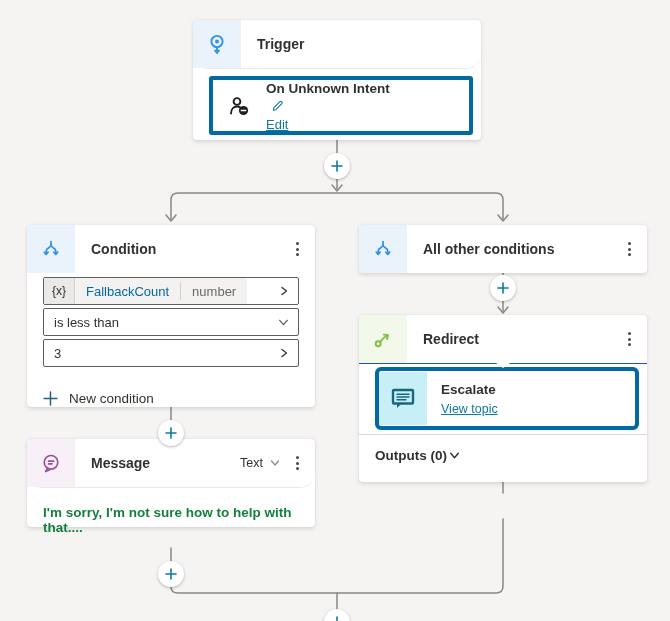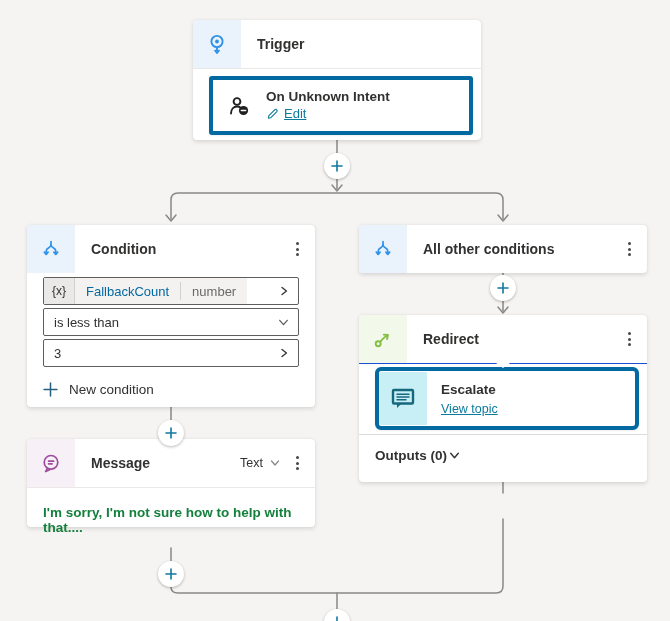--- a/index.html
+++ b/index.html
@@ -2,32 +2,32 @@
 <html><head>
 <meta charset="utf-8">
 <style>
   html,body{margin:0;padding:0;}
   body{font-family:"Liberation Sans","DejaVu Sans",sans-serif;background:#f5f4f2;}
   .canvas{position:relative;width:670px;height:621px;background:#f5f4f2;overflow:hidden;}
   svg.connectors{position:absolute;left:0;top:0;z-index:1;}
   .node{position:absolute;background:#fff;border-radius:4px;z-index:2;
         box-shadow:0 1.6px 4px rgba(0,0,0,.12), 0 0 1px rgba(0,0,0,.10);}
   .node-header{display:flex;align-items:center;height:48px;position:relative;}
-  .node-header.divided{border-bottom:1px solid #ebe9e7;}
+  .node-header.divided{border-bottom:1px solid #ebe9e7;border-radius:15px;}
   .icon-sq{width:48px;height:48px;flex:0 0 48px;display:flex;align-items:center;justify-content:center;border-radius:4px 0 0 0;}
   .icon-sq.rounded-b{border-radius:4px 0 0 4px;}
   .node-title{margin-left:16px;font-size:14px;font-weight:bold;color:#323130;}
   .kebab{display:flex;flex-direction:column;gap:2.5px;padding:5px 6px;cursor:pointer;margin-right:10px;}
   .kebab i{width:3px;height:3px;border-radius:50%;background:#484644;}
   .spacer{flex:1;}
   .inner-card{position:absolute;background:#fff;border:4px solid #0369a1;border-radius:3px;
               box-shadow:0 1px 2px rgba(0,0,0,.07);display:flex;align-items:center;}
   .inner-card .txt{margin-left:14px;}
   .inner-title{font-size:13.5px;font-weight:bold;color:#323130;line-height:18px;}
-  .link{display:inline-flex;align-items:center;gap:5px;color:#0e7a9c;font-size:13px;cursor:pointer;}
+  .link{display:inline-flex;align-items:center;gap:5px;color:#0e7a9c;font-size:13px;cursor:pointer;flex-direction:column;}
   .link .lbl{text-decoration:underline;}
   .plus-btn{position:absolute;width:26px;height:26px;border-radius:50%;background:#fff;z-index:3;
             box-shadow:0 1px 3px rgba(0,0,0,.28);display:flex;align-items:center;justify-content:center;cursor:pointer;}
   .crow{height:26px;border:1px solid #605e5c;border-radius:2px;background:#fff;display:flex;align-items:center;overflow:hidden;}
   .crow + .crow{margin-top:3px;}
   .gray-seg{display:flex;align-items:stretch;background:#f3f2f1;height:100%;}
   .vx-chip{width:30px;display:flex;align-items:center;justify-content:center;background:#ebe9e7;
            border-right:1px solid #d2d0ce;font-size:12px;color:#323130;}
   .vname{display:flex;align-items:center;padding:8px 11px;font-size:13px;color:#0369a1;}
   .vsep{width:1px;background:#d2d0ce;margin:4px 0;}
@@ -150,21 +150,21 @@
         </span>
       </div>
       <div class="crow">
         <span class="val">3</span>
         <span class="chev">
           <svg width="12" height="12" viewBox="0 0 12 12" fill="none">
               <polyline points="4,2.5 8.5,6 4,9.5" stroke="#323130" stroke-width="1.3" stroke-linejoin="round" stroke-linecap="round"></polyline>
             </svg>
         </span>
       </div>
-      <div class="new-cond" style="margin-top:15px">
+      <div class="new-cond" style="margin-top:24px">
         <svg width="15" height="15" viewBox="0 0 14 14">
             <path d="M7,1 V13 M1,7 H13" stroke="#25607e" stroke-width="1.4" stroke-linecap="round"></path>
           </svg>
         <span class="lbl">New condition</span>
       </div>
     </div>
   </div>
 
   <div class="node" style="left:359px;top:225px;width:288px;height:48px">
     <div class="node-header">

